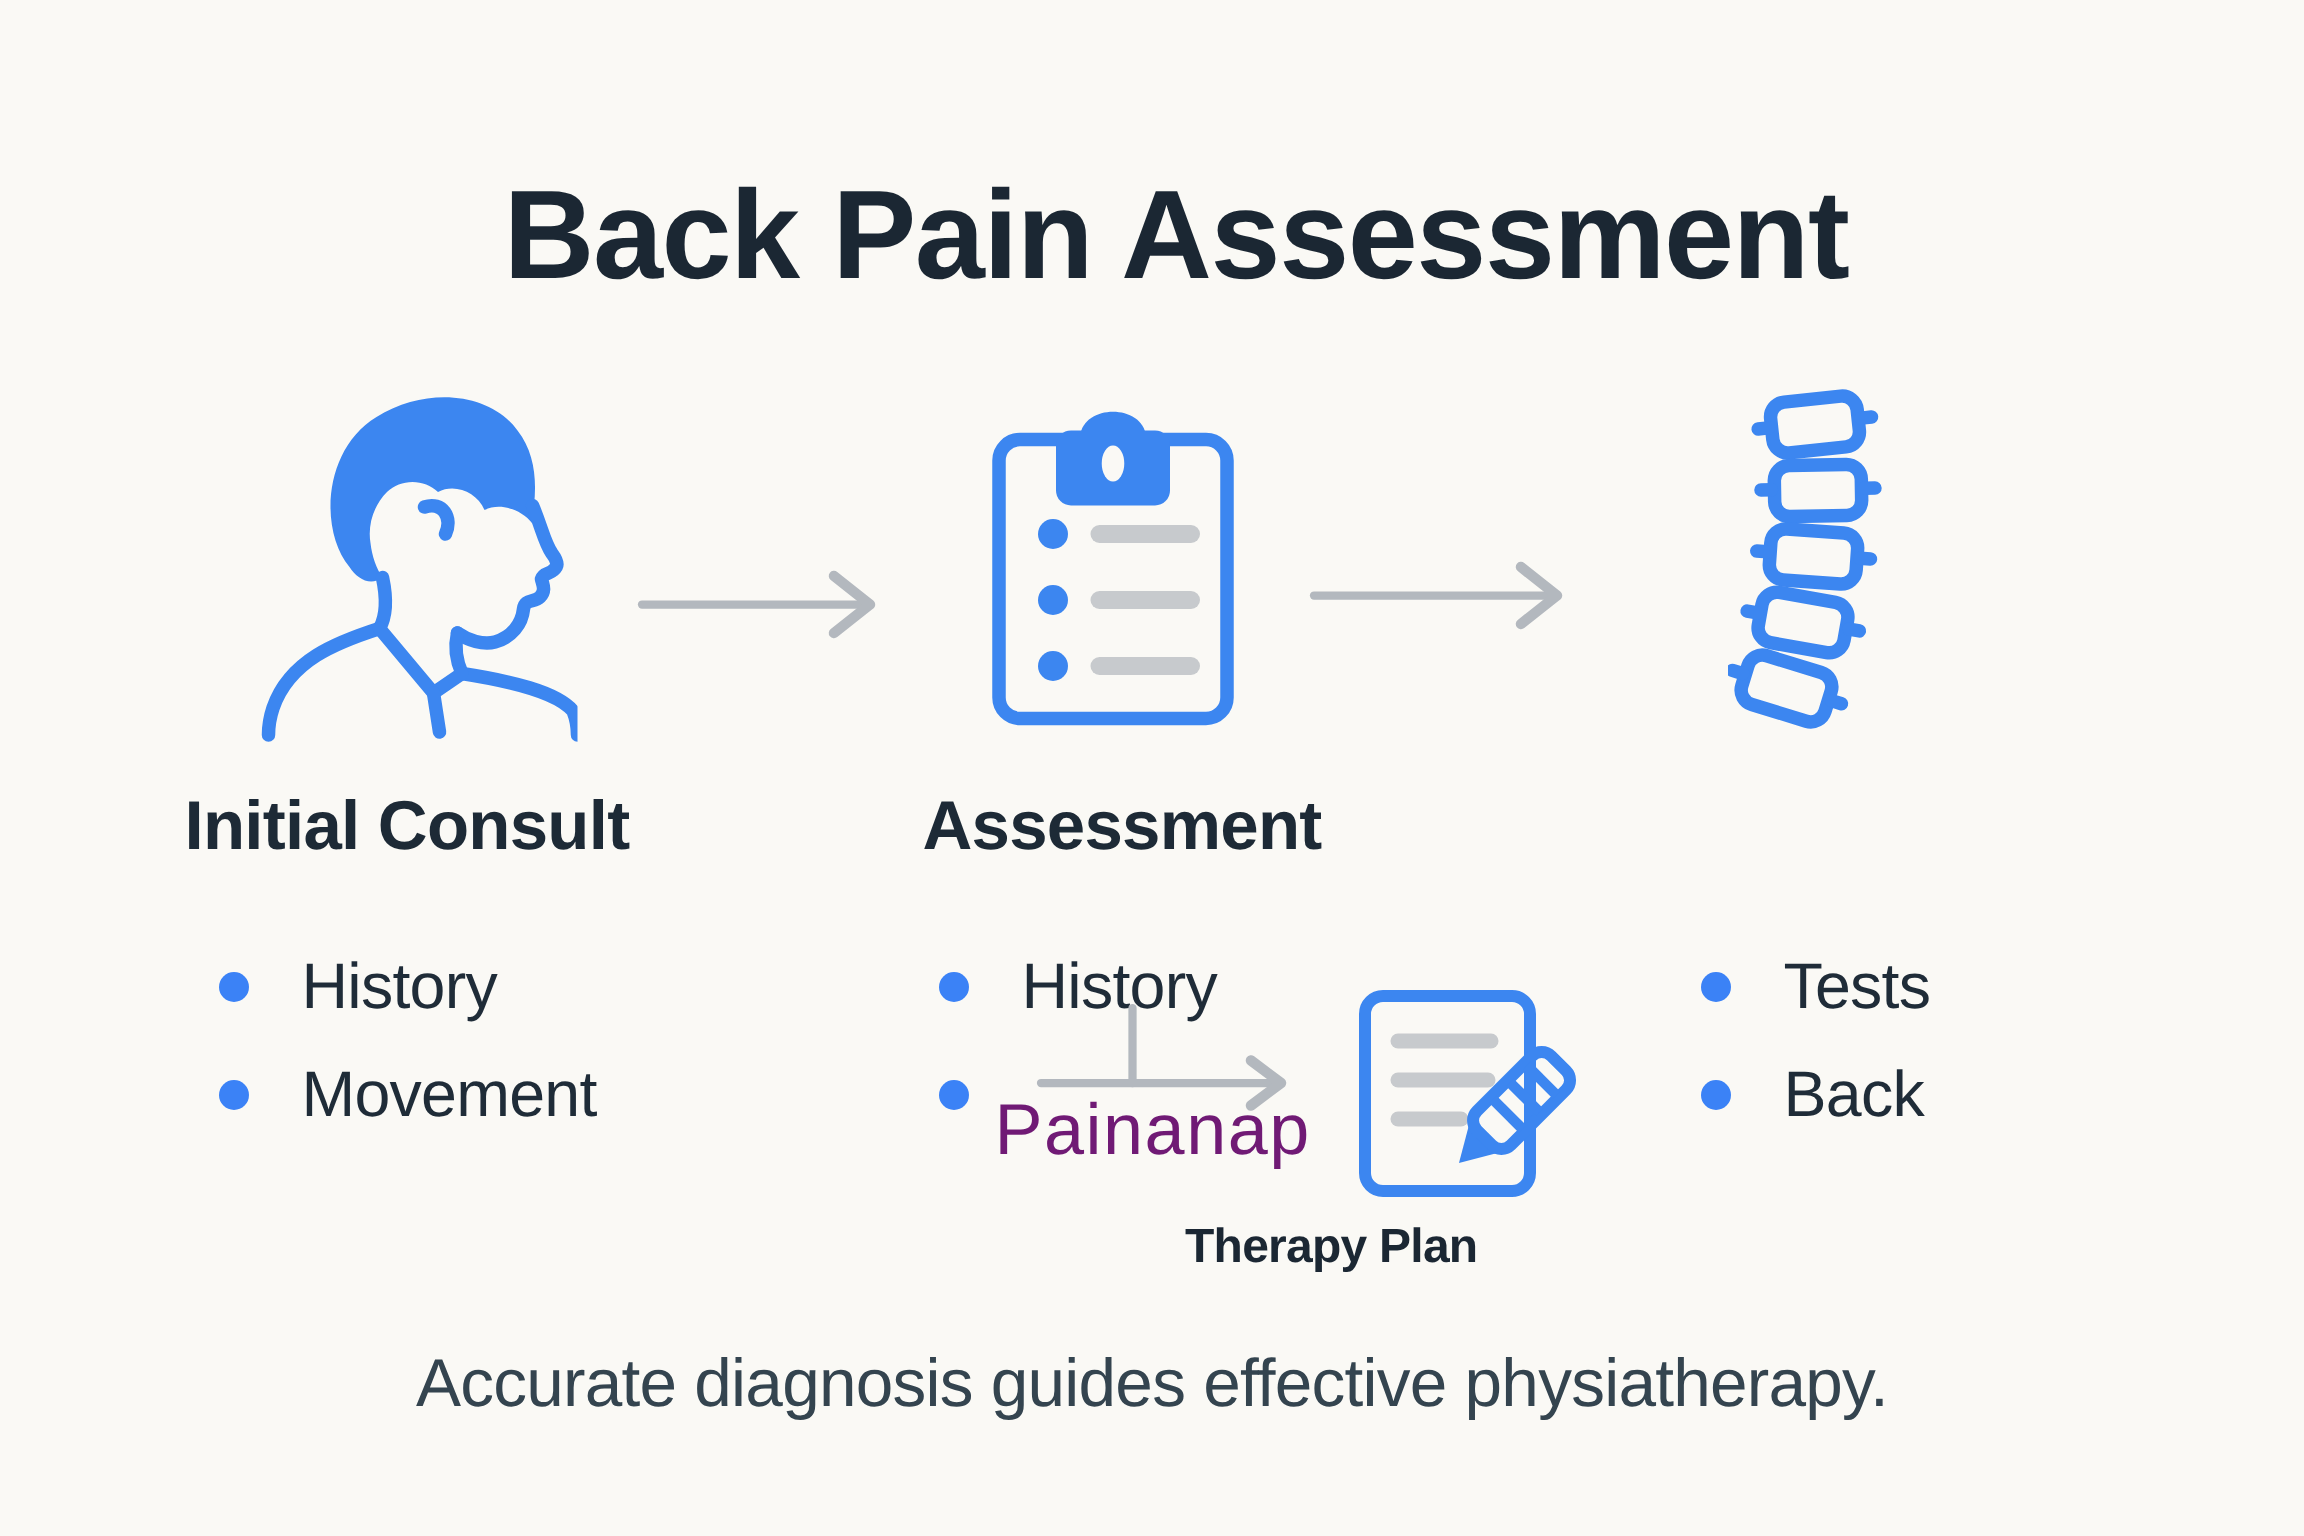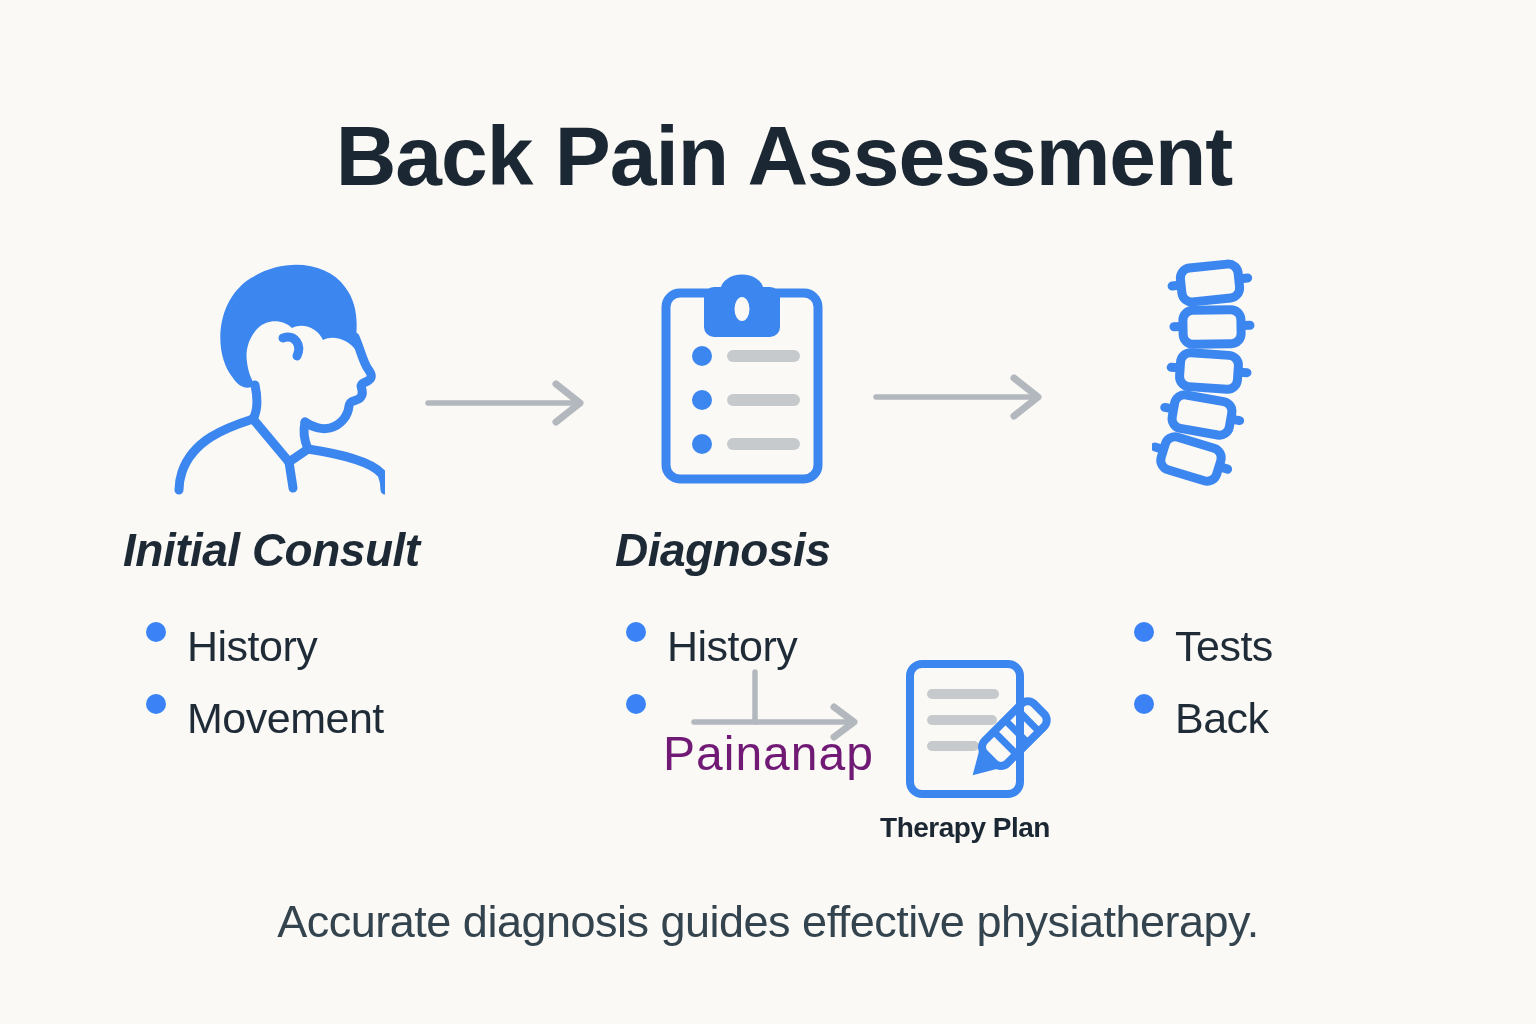--- a/index.html
+++ b/index.html
@@ -31,37 +31,37 @@
   .flow-arrow{position:absolute;}
   .arrow-1{left:424px;top:377px;}
   .arrow-2{left:872px;top:371px;}
   .step-label{
     position:absolute;
     margin:0;
     font-size:46px;
     font-weight:600;
     color:#1d2a36;
     letter-spacing:-0.5px;
-    font-style:italic;
   }
   .label-1{left:123px;top:523px;}
   .label-2{left:615px;top:523px;}
   .label-3{left:1093px;top:523px;}
   .bullet-list{
     position:absolute;
     display:flex;
     flex-direction:column;
   }
   .list-1{left:146px;top:622px;}
   .list-2{left:626px;top:622px;}
   .list-3{left:1134px;top:622px;}
   .bullet-row{
     display:flex;
-    align-items:flex-start;
+    align-items:center;
     height:72px;
+    gap:14px;
   }
   .bullet-dot{
     width:20px;height:20px;
     border-radius:50%;
     background:#3b82f6;
     flex:0 0 20px;
     margin-right:21px;
   }
   .bullet-text{
     font-size:43px;
@@ -78,22 +78,22 @@
     font-weight:400;
     color:#701a75;
     letter-spacing:1px;
     white-space:nowrap;
   }
   .icon-therapy{position:absolute;left:900px;top:658px;}
   .therapy-label{
     position:absolute;
     left:790px;top:812px;width:350px;
     margin:0;
-    text-align:center;
-    font-size:28px;
+    text-align:left;
+    font-size:32px;
     font-weight:700;
     color:#1b2733;
     letter-spacing:-0.5px;
   }
   .footer{
     position:absolute;
     left:0;top:896px;width:1536px;
     margin:0;
     text-align:center;
     font-size:45px;
@@ -176,21 +176,21 @@
       </g>
       <g transform="translate(39,203) rotate(17)">
         <rect x="-29" y="-17" width="58" height="34" rx="10"></rect>
         <line x1="-38" y1="-1" x2="-31" y2="-1"></line>
           <line x1="31" y1="-1" x2="38" y2="-1"></line>
       </g>
     </g>
   </svg>
 
   <h2 class="step-label label-1">Initial Consult</h2>
-  <h2 class="step-label label-2">Diagnosis</h2>
+  <h2 class="step-label label-2">Assessment</h2>
 
   <div class="bullet-list list-1">
     <div class="bullet-row">
       <span class="bullet-dot"></span>
       <span class="bullet-text">History</span>
     </div>
     <div class="bullet-row">
       <span class="bullet-dot"></span>
       <span class="bullet-text">Movement</span>
     </div>

